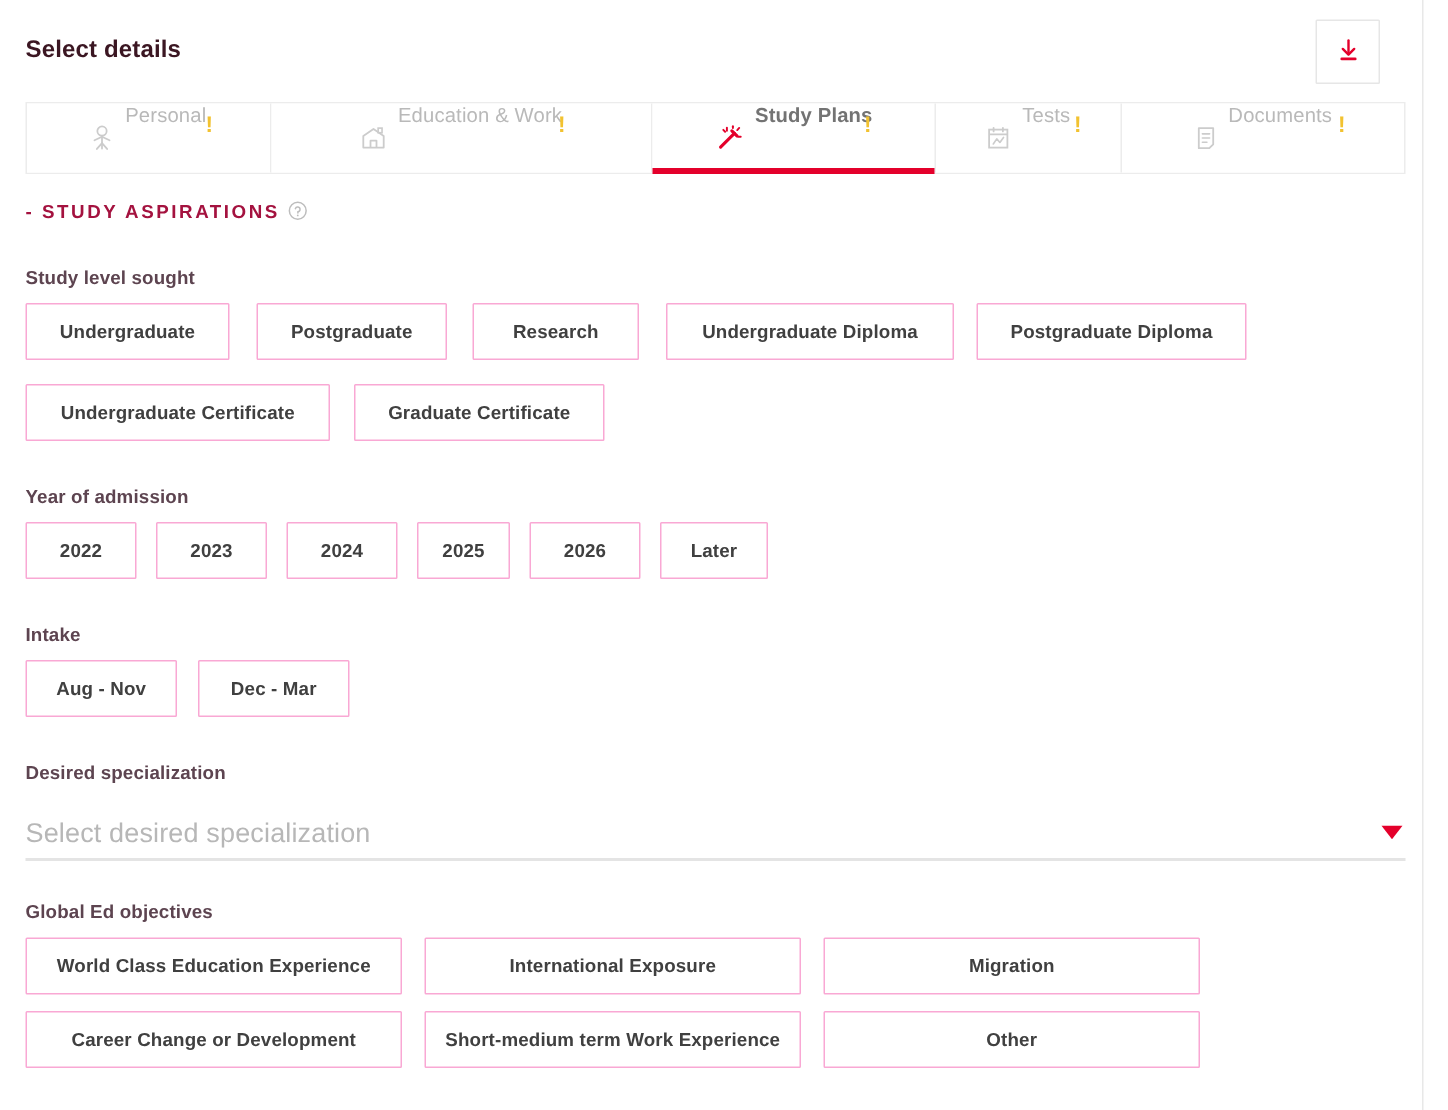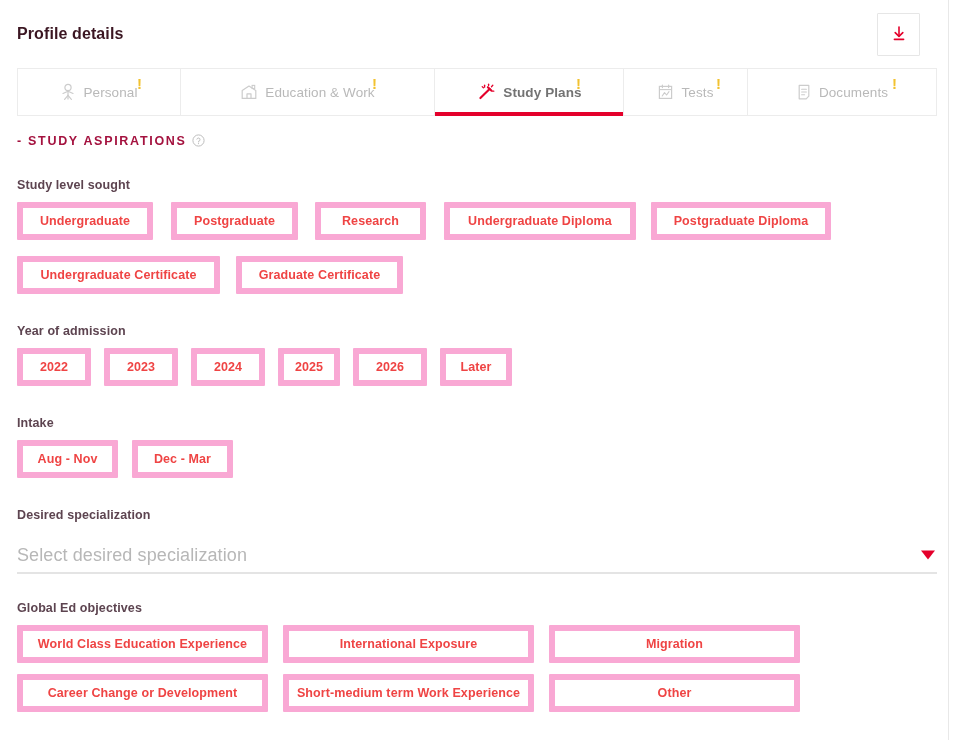--- a/index.html
+++ b/index.html
@@ -70,21 +70,20 @@
     width: 920px;
     height: 48px;
     display: flex;
     border: 1px solid #ececec;
     background: #fff;
   }
   .tab {
     position: relative;
     flex: 0 0 auto;
     display: flex;
-    align-items: center;
     justify-content: center;
     gap: 7px;
     height: 46px;
     border-right: 1px solid #ececec;
     cursor: pointer;
     background: #fff;
     padding: 0 10px;
   }
   .tab:last-child { border-right: none; }
   .tab .tab-label {
@@ -165,28 +164,28 @@
     letter-spacing: 0.1px;
   }
 
   .chip-row {
     display: flex;
     gap: 0;
     margin-bottom: 0;
   }
   .chip {
     height: 38px;
-    border: 6px solid #f9a8d4;
+    border: 1px solid #f9a8d4;
     background: #fff;
     display: flex;
     align-items: center;
     justify-content: center;
     font-size: 12.5px;
     font-weight: bold;
-    color: #ef4444;
+    color: #404040;
     letter-spacing: 0.1px;
     cursor: pointer;
     white-space: nowrap;
     border-radius: 1px;
     padding: 0 12px;
   }
   .chip + .chip { margin-left: 0; }
 
   
   .select-wrap {
@@ -214,21 +213,21 @@
     border-right: 7px solid transparent;
     border-top: 9px solid #e4002b;
   }
 </style>
 </head>
 <body>
 
 <div class="page">
 
   <div class="header">
-    <div class="page-title">Profile details</div>
+    <div class="page-title">Select details</div>
     <div class="download-btn">
       <span>
         <svg width="20" height="20" viewBox="0 0 20 20" fill="none">
           <path d="M10 3 V12" stroke="#e4002b" stroke-width="1.6" stroke-linecap="round"></path>
           <path d="M6.2 8.6 L10 12.4 L13.8 8.6" stroke="#e4002b" stroke-width="1.6" stroke-linecap="round" stroke-linejoin="round"></path>
           <path d="M5.5 15.3 H14.5" stroke="#e4002b" stroke-width="1.8" stroke-linecap="round"></path>
         </svg>
       </span>
     </div>
   </div>

